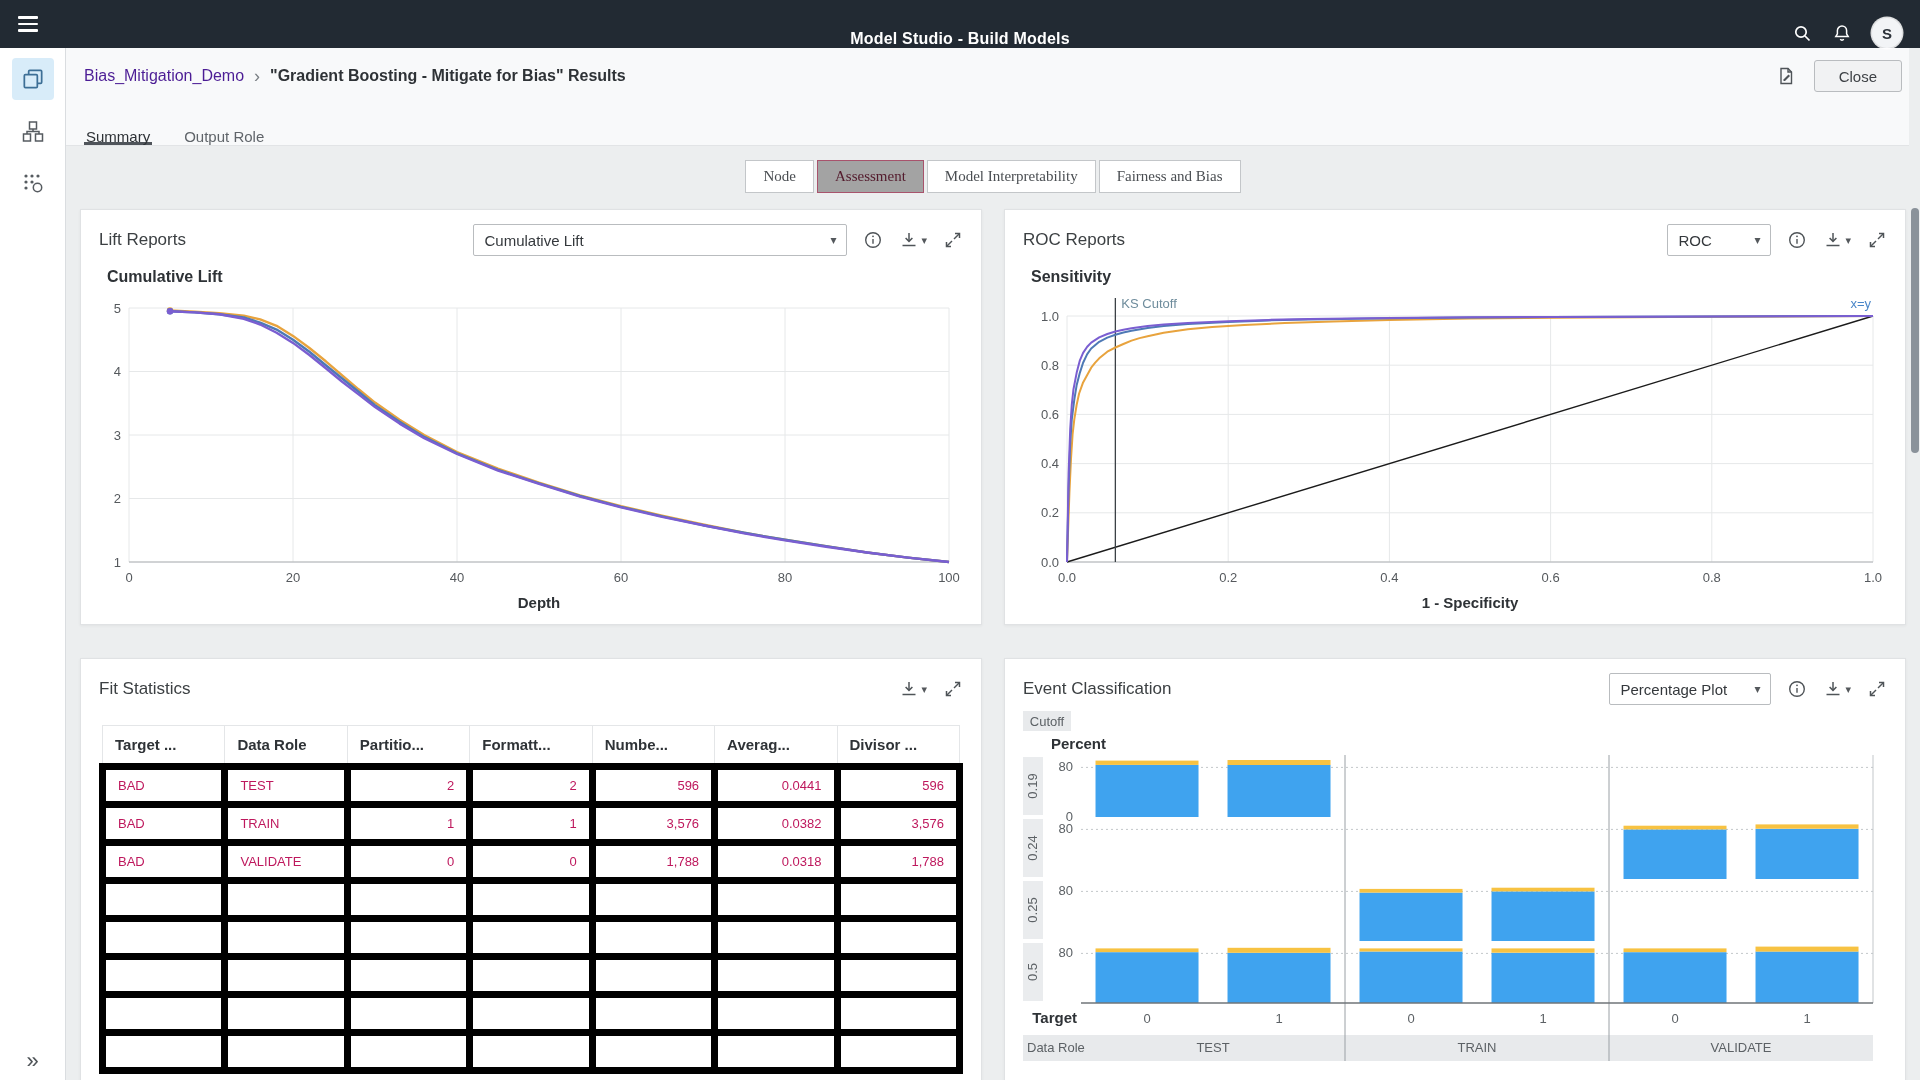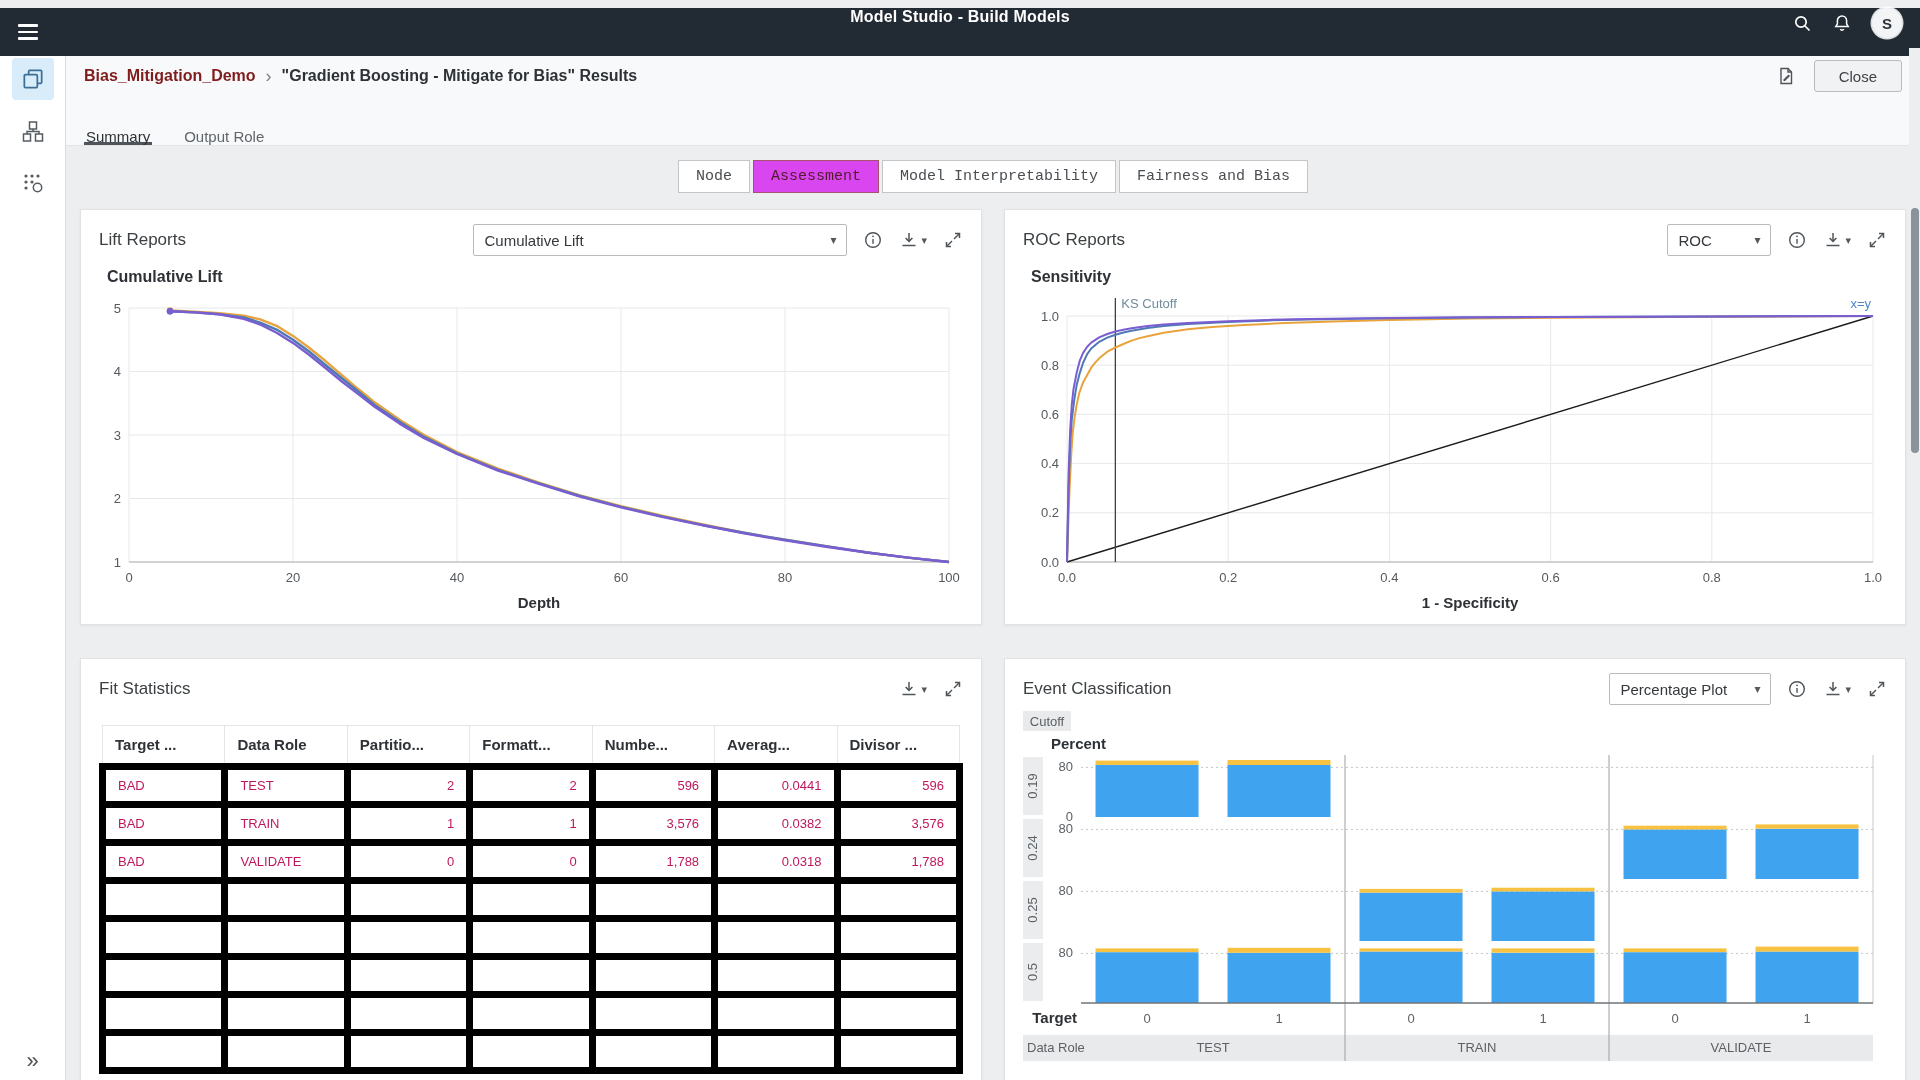--- a/index.html
+++ b/index.html
@@ -1,50 +1,50 @@
 <!DOCTYPE html>
 <html><head>
 <meta charset="utf-8">
 <style>
   * { box-sizing: border-box; margin: 0; padding: 0; }
   html,body { width:1920px; height:1080px; overflow:hidden; font-family:"Liberation Sans",sans-serif; background:#eceeef; }
   svg { font-family:"Liberation Sans",sans-serif; }
 
   
-  .topbar { position:fixed; top:8px; left:0; right:0; height:48px; background:#222a33; display:flex; align-items:flex-start; color:#fff; z-index:50; }
+  .topbar { position:fixed; top:0; left:0; right:0; height:48px; background:#222a33; display:flex; align-items:flex-end; color:#fff; z-index:50; }
   .hamburger { width:56px; height:48px; display:flex; flex-direction:column; justify-content:center; align-items:center; gap:4px; cursor:pointer; }
   .hbar { width:20px; height:2.5px; background:#fff; border-radius:1px; }
   .topbar-title { position:absolute; left:50%; transform:translateX(-50%); font-size:16px; font-weight:700; letter-spacing:.2px; }
   .topbar-right { margin-left:auto; display:flex; align-items:center; gap:20px; padding-right:18px; }
   .tb-icon { display:flex; align-items:center; cursor:pointer; }
   .avatar { width:30px; height:30px; border-radius:50%; background:#f2f4f6; color:#2b3138; font-weight:700; font-size:15px; display:flex; align-items:center; justify-content:center; box-shadow:0 0 0 1.5px rgba(255,255,255,.85); cursor:pointer; }
 
   
   .sidebar { position:fixed; top:48px; left:0; bottom:0; width:66px; background:#fff; border-right:1px solid #dadde0; z-index:40; }
   .side-item { width:42px; height:42px; margin:10px auto 8px; display:flex; align-items:center; justify-content:center; border-radius:4px; cursor:pointer; }
   .side-item.selected { background:#d8ecf9; }
   .side-expand { position:absolute; bottom:8px; left:0; right:0; text-align:center; font-size:22px; color:#4f5458; cursor:pointer; line-height:1; }
 
   
   .main { position:absolute; left:66px; top:48px; right:0; bottom:0; overflow:hidden; }
   .main-header { background:#f8f9fa; border-bottom:1px solid #e2e4e6; }
   .breadcrumb-row { height:56px; display:flex; align-items:center; padding:0 18px; font-size:16px; }
-  .crumb-link { color:#7f1d1d; cursor:pointer;font-weight:bold; }
+  .crumb-link { color:#4c1d95; cursor:pointer; }
   .crumb-sep { margin:0 10px; color:#7a7f84; font-size:18px; }
   .crumb-title { font-weight:700; color:#2e3236; }
   .header-right { margin-left:auto; display:flex; align-items:center; gap:18px; }
   .close-btn { height:32px; padding:0 24px; background:#f1f2f3; border:1px solid #b9bcbf; border-radius:3px; font-size:15px; color:#3e4246; font-family:inherit; cursor:pointer; }
   .tabs-row { display:flex; gap:30px; padding:0 18px; height:41px; }
   .tab { display:flex; align-items:flex-end; font-size:15px; color:#60656a; cursor:pointer; padding:0 2px; }
   .tab.active { color:#2e3236; box-shadow:inset 0 -3px 0 #4f545a; }
 
   .content { height:934px; padding:14px 14px 0; overflow:hidden; }
   .toggle-row { display:flex; justify-content:center; gap:3px; margin-bottom:16px; }
-  .toggle-btn { height:33px; padding:0 17px; background:#fff; border:1px solid #c3c6c9; font-size:15px; color:#4a4e52; font-family:Liberation Mono, monospace; cursor:pointer; }
-  .toggle-btn.selected { background:#d946ef; border-color:#a8536c; color:#531a2c; }
+  .toggle-btn { height:33px; padding:0 17px; background:#fff; border:1px solid #c3c6c9; font-size:15px; color:#4a4e52; font-family:Liberation Serif, serif; cursor:pointer; }
+  .toggle-btn.selected { background:#a3a3a3; border-color:#a8536c; color:#531a2c; }
 
   .grid { display:grid; grid-template-columns:1fr 1fr; column-gap:22px; row-gap:33px; }
   .panel { background:#fff; border:1px solid #e0e2e4; box-shadow:0 1px 3px rgba(0,0,0,.05); padding:10px 18px 0; overflow:hidden; }
   .panel.top { height:416px; }
   .panel.bottom { height:530px; }
   .panel-header { display:flex; align-items:center; height:40px; }
   .panel-title { font-size:17px; color:#3c4043; margin-right:auto; }
   .panel-controls { display:flex; align-items:center; gap:16px; }
   .dropdown { height:32px; border:1px solid #b9bcbf; border-radius:2px; background:#fff; display:flex; align-items:center; justify-content:space-between; padding:0 10px; font-size:15px; color:#34383c; cursor:pointer; }
   .dd-lift { width:374px; } .dd-roc { width:104px; } .dd-event { width:162px; }

